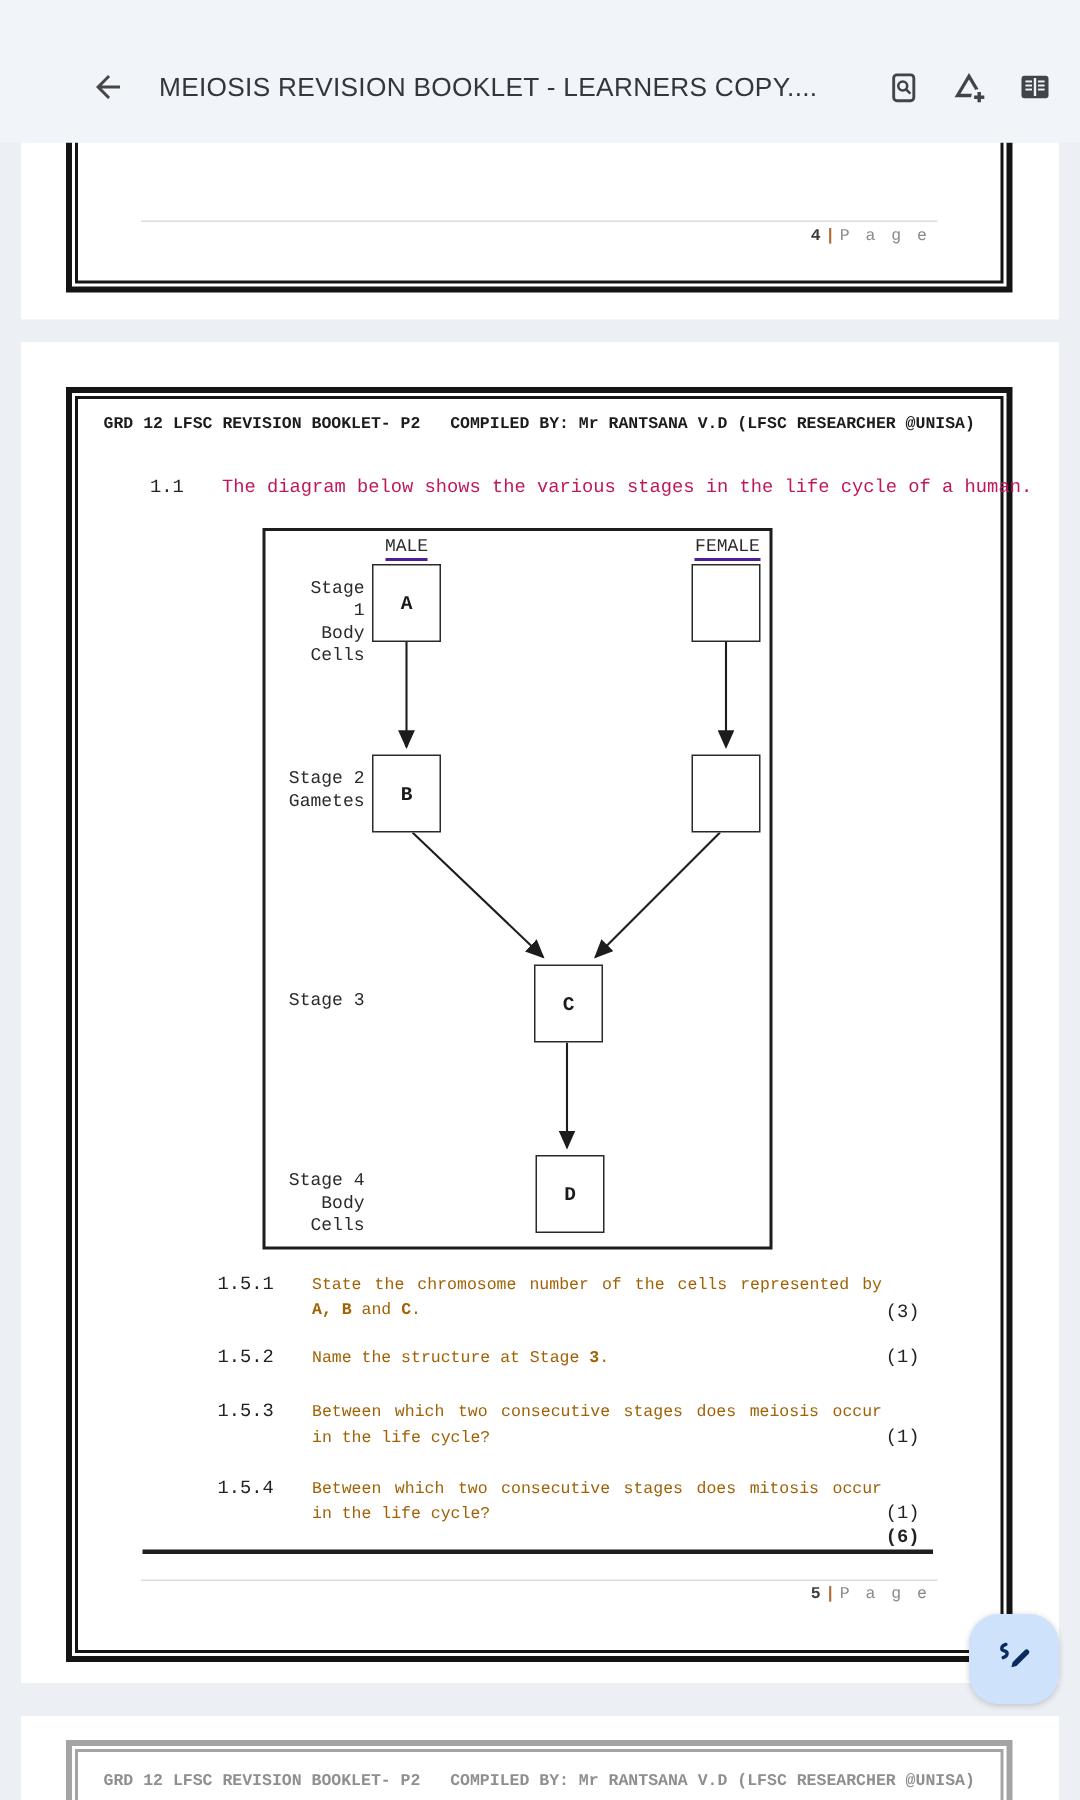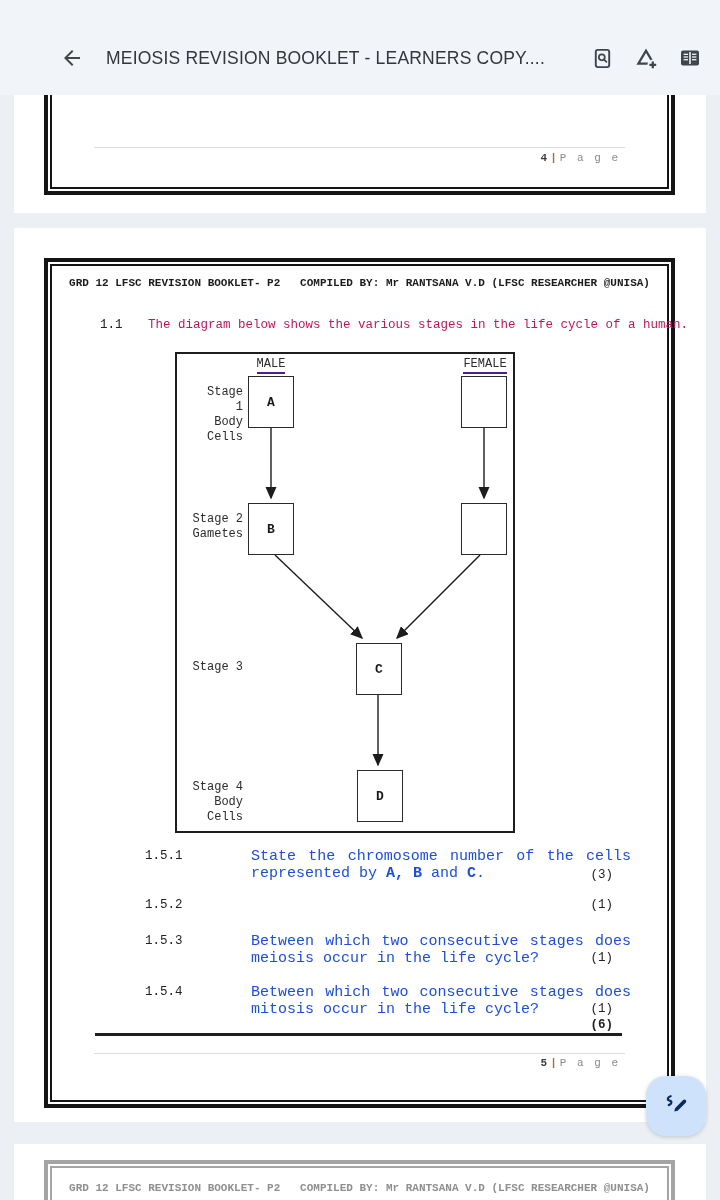--- a/index.html
+++ b/index.html
@@ -33,21 +33,21 @@
   .intro-text { position:absolute; left:134px; top:90px; font-size:12.5px; color:#be185d; }
 
   .diagram { position:absolute; left:161px; top:124px; width:340px; height:481px; border:2px solid #1d1d1d; background:#fff; }
   .dg-box { position:absolute; width:46px; height:52px; border:1.5px solid #2a2a2a; background:#fff; display:flex; align-items:center; justify-content:center; font-size:13px; font-weight:bold; color:#1a1a1a; }
   .dg-sex { position:absolute; top:3px; width:74px; text-align:center; font-size:12px; color:#2b2b2b; }
   .dg-sex span { border-bottom:2px solid #4c1d95; padding-bottom:1px; }
   .dg-stage { position:absolute; left:0; width:66px; text-align:right; font-size:12px; line-height:15px; color:#2b2b2b; }
   .dg-svg { position:absolute; left:0; top:0; width:340px; height:481px; }
 
   .q-num { position:absolute; left:131px; font-size:12.5px; color:#222; }
-  .q-text { position:absolute; left:194px; width:380px; font-size:15px; line-height:16.5px; color:#1d4ed8; text-align:justify;margin-left:43px; }
+  .q-text { position:absolute; left:194px; width:380px; font-size:11px; line-height:16.5px; color:#a16207; text-align:justify; }
   .q-text .b { font-weight:bold; }
   .q-marks { position:absolute; left:559px; width:40px; text-align:right; font-size:12.5px; color:#222; }
   .q-marks.bold { font-weight:bold; }
   .total-line { position:absolute; left:81px; top:805px; width:527px; height:3px; background:#1f1f1f; }
 
   
   .doc-header.gray { color:#8f8f8f; top:38px; }
 
   
   .fab { position:absolute; left:646px; top:1076px; width:60px; height:60px; border-radius:20px; background:#cfe2fb; border:none; display:flex; align-items:center; justify-content:center; box-shadow:0 1px 4px rgba(0,0,0,0.18); cursor:pointer; z-index:10; }
@@ -184,20 +184,21 @@
       <div class="dg-box" style="left:180px; top:416px;">
           <span>D</span>
         </div>
     </div>
 
     <div class="q-num" style="top:621px;">1.5.1</div>
     <div class="q-text" style="top:621px;"><span>State the chromosome number of the cells represented by </span><span class="b">A, B</span><span> and </span><span class="b">C</span><span>.</span></div>
     <div class="q-marks" style="top:640px;">(3)</div>
 
     <div class="q-num" style="top:670px;">1.5.2</div>
+    <div class="q-text" style="top:670px;"><span>Name the structure at Stage </span><span class="b">3</span><span>.</span></div>
     <div class="q-marks" style="top:670px;">(1)</div>
 
     <div class="q-num" style="top:706px;">1.5.3</div>
     <div class="q-text" style="top:706px;">Between which two consecutive stages does meiosis occur in the life cycle?</div>
     <div class="q-marks" style="top:723px;">(1)</div>
 
     <div class="q-num" style="top:757px;">1.5.4</div>
     <div class="q-text" style="top:757px;">Between which two consecutive stages does mitosis occur in the life cycle?</div>
     <div class="q-marks" style="top:774px;">(1)</div>
     <div class="q-marks bold" style="top:790px;">(6)</div>

